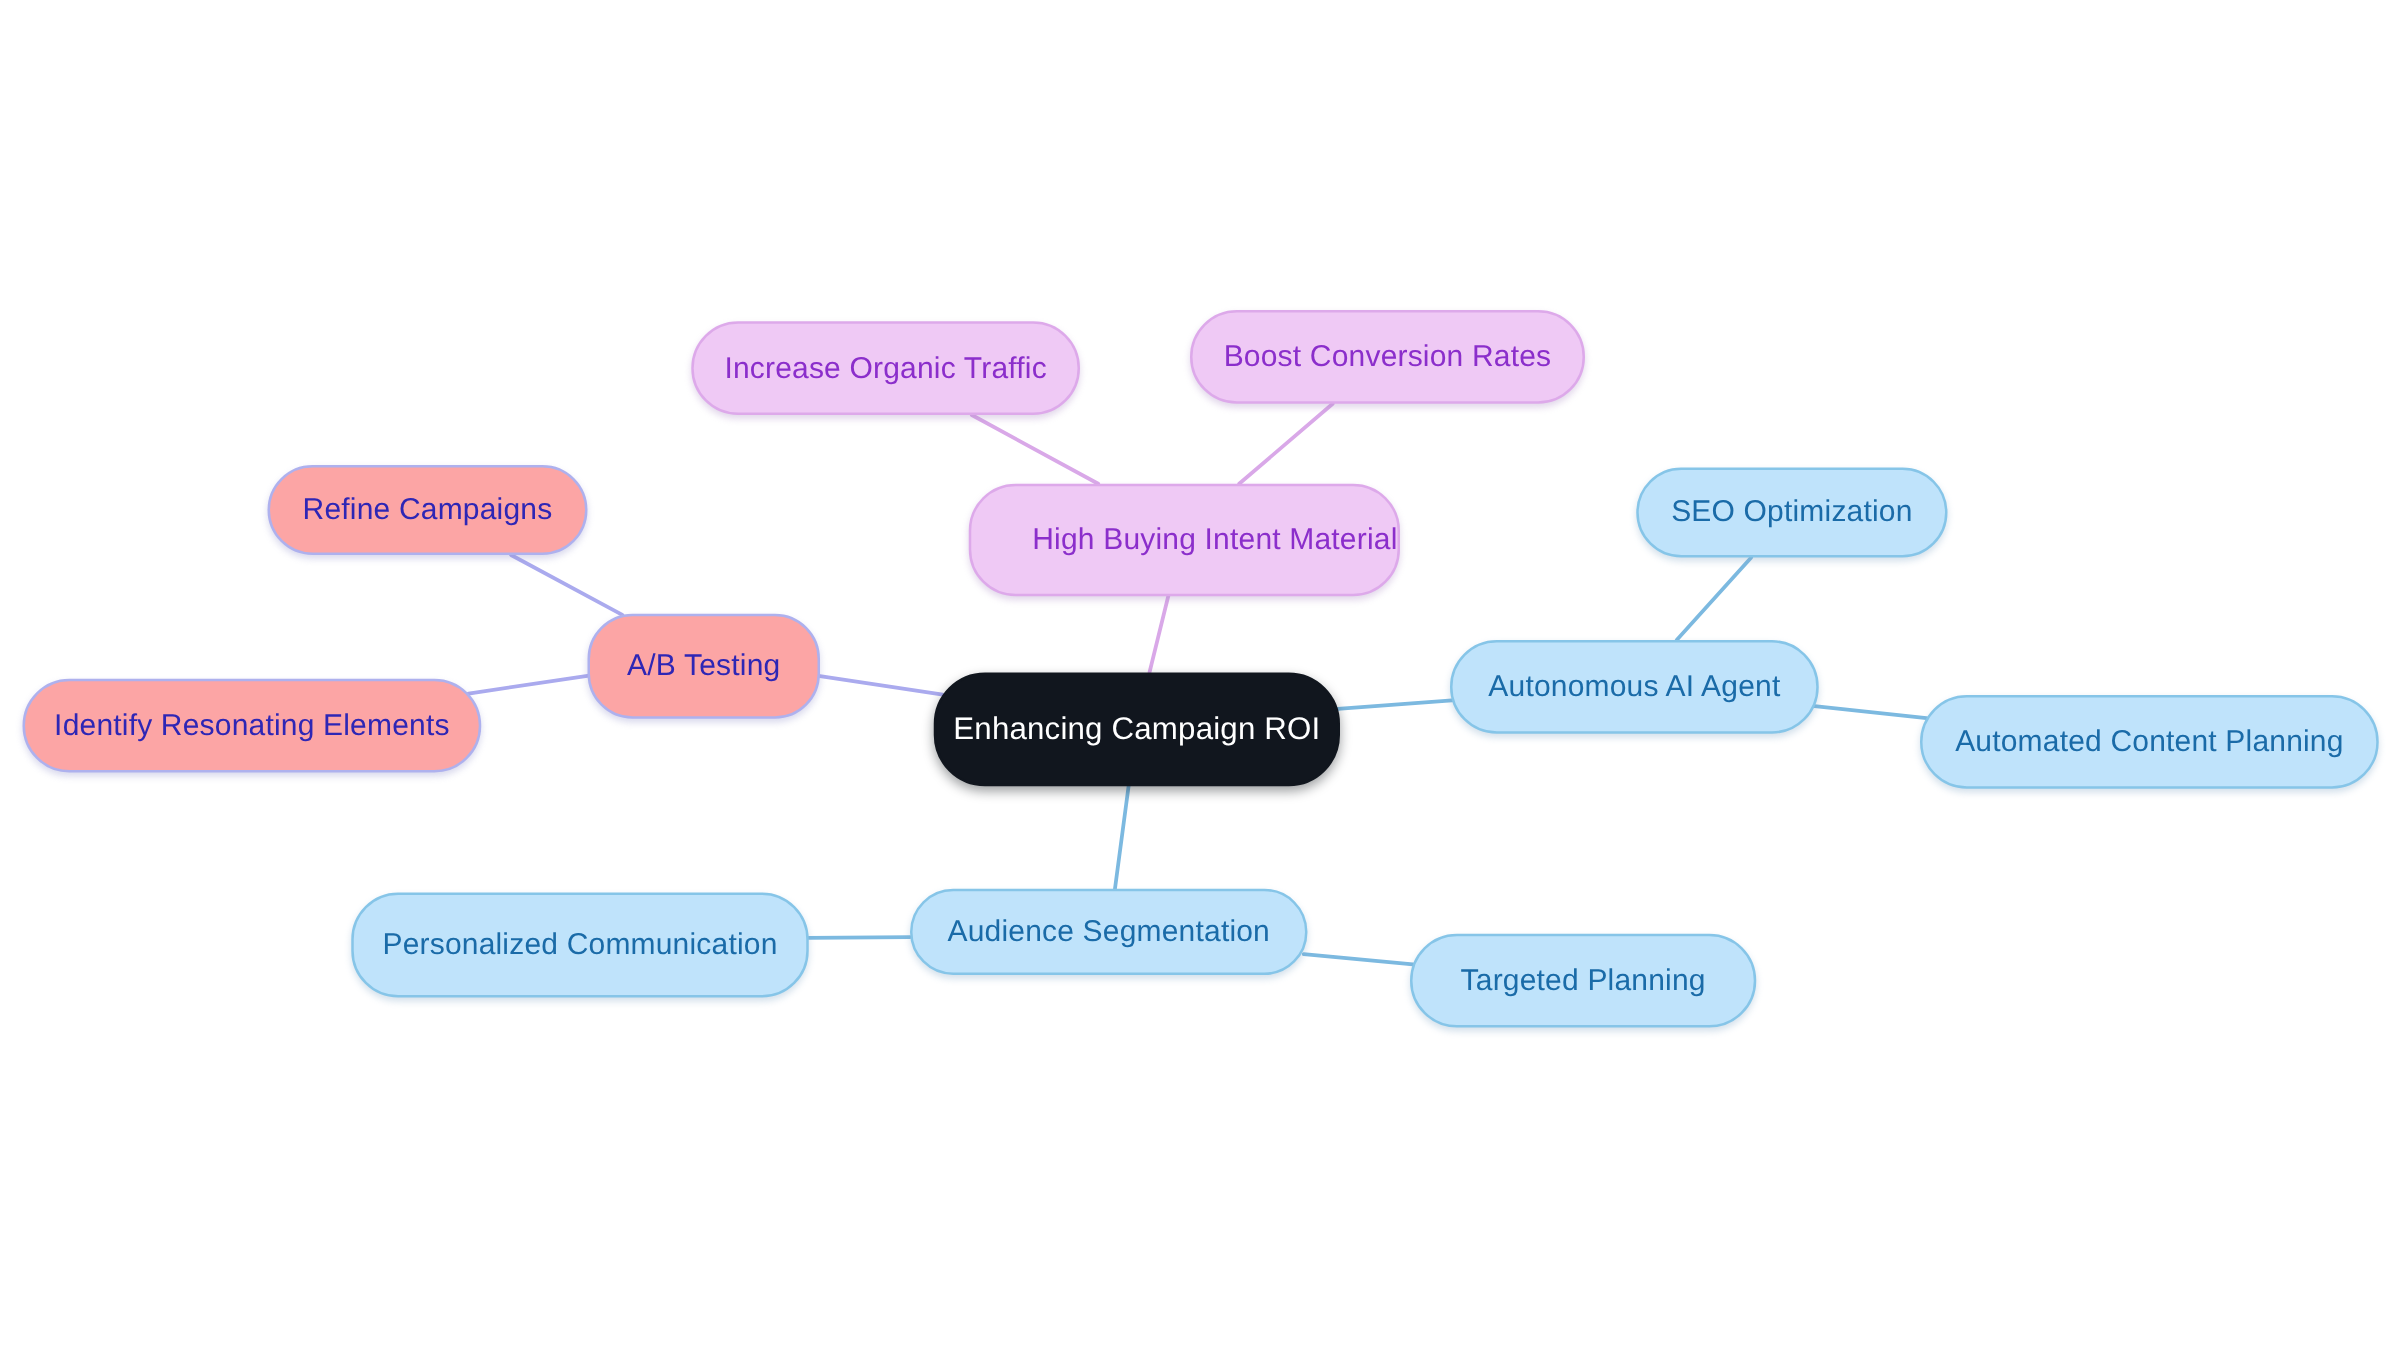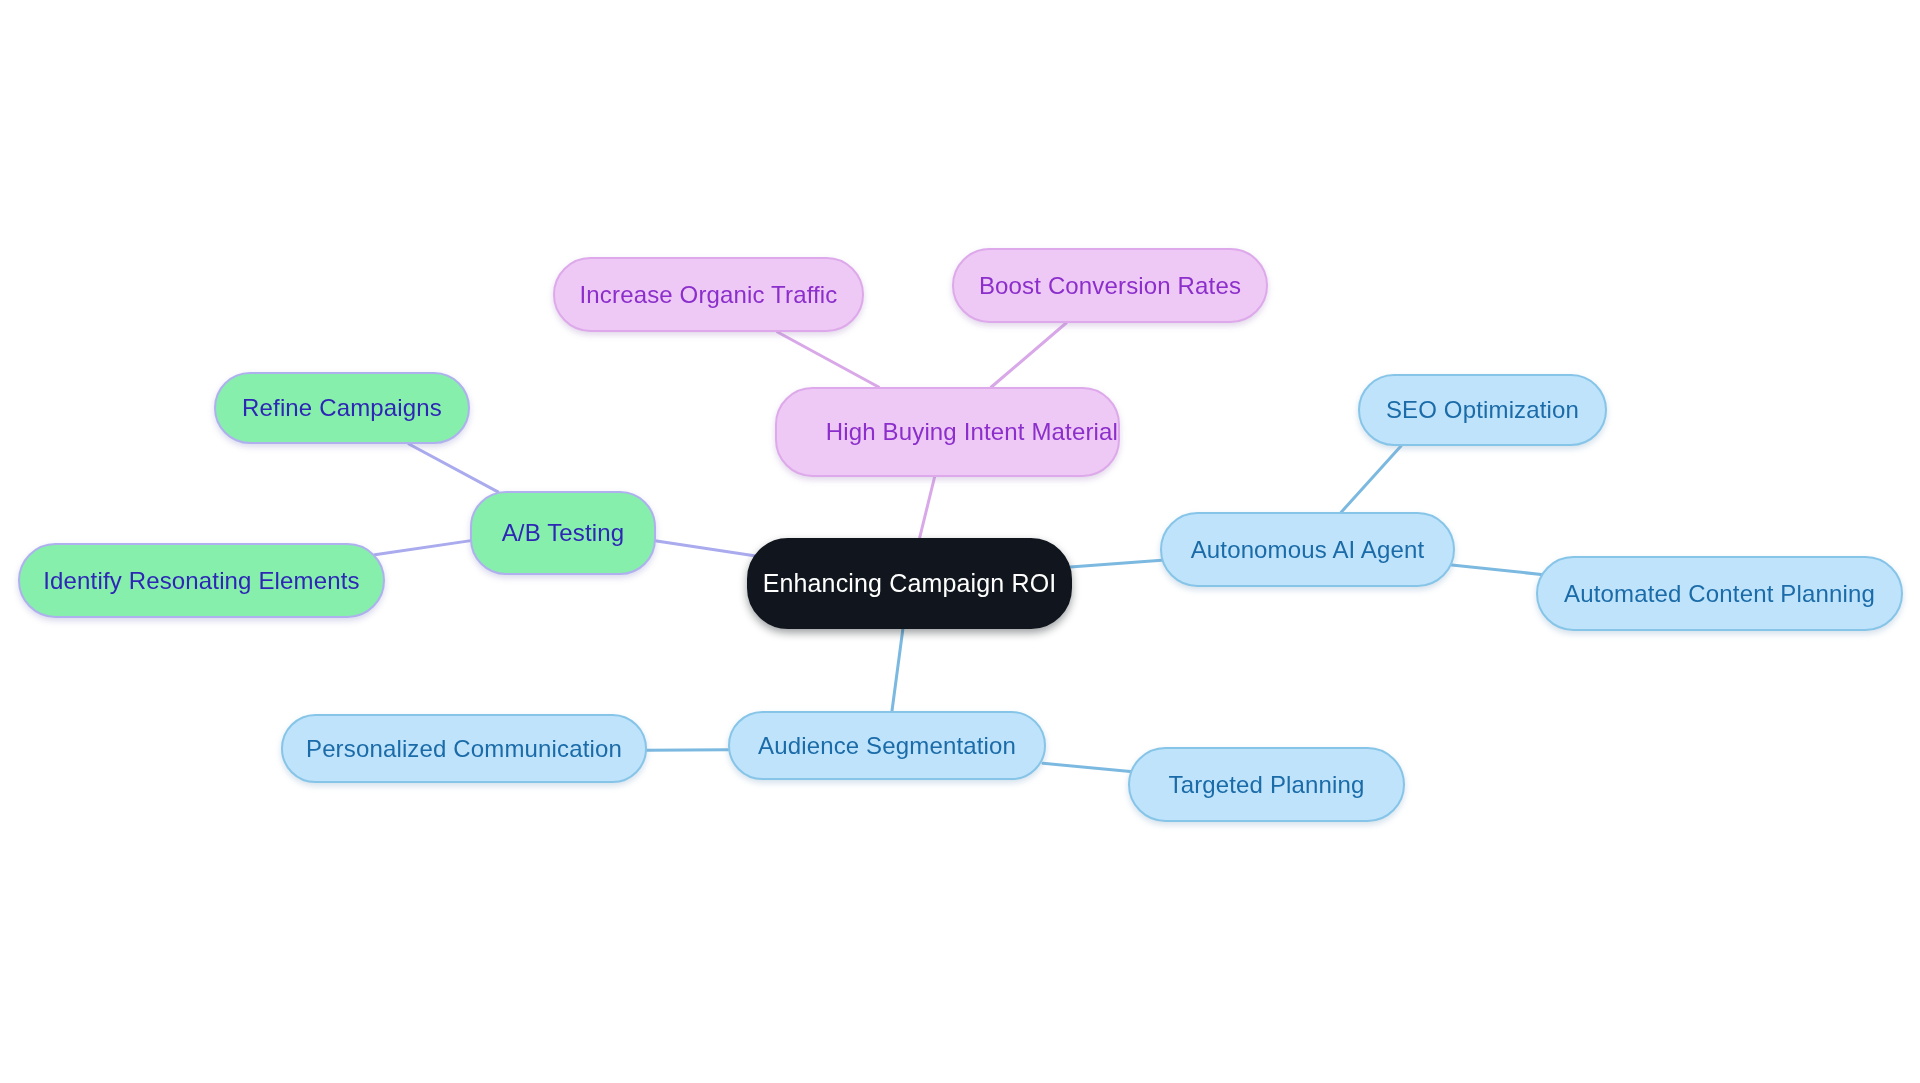--- a/index.html
+++ b/index.html
@@ -63,21 +63,21 @@
   
   .n-purple {
     background: #efc9f5;
     border-color: #dda9ea;
     color: #8b2ecb;
     font-size: 24px;
     box-shadow: 0 3px 6px rgba(165, 130, 190, 0.33);
   }
   
   .n-lav {
-    background: #86efac;
+    background: #fca5a5;
     border-color: #aeb1ee;
     color: #2e26b5;
     font-size: 24px;
     box-shadow: 0 3px 6px rgba(140, 140, 200, 0.33);
   }
 </style>
 </head>
 <body>
 
 <div id="canvas">
@@ -95,30 +95,30 @@
       <line x1="497.87003331631297" y1="491.9300179395531" x2="408.85714285712976" y2="443.99999999999295" stroke="#aaaaee" stroke-width="3" stroke-linecap="round"></line>
       <line x1="472.57950873367554" y1="540.3817324557355" x2="374.8509091706983" y2="554.8450245072411" stroke="#aaaaee" stroke-width="3" stroke-linecap="round"></line>
     </svg>
   <div id="nodes">
       <div class="node n-root" id="node-root" style="left: 747px; top: 538px; width: 325px; height: 91px; border-radius: 41px;">
         <span class="node-label">Enhancing Campaign ROI</span>
       </div>
       <div class="node n-blue" id="node-autonomous-ai-agent" style="left: 1160px; top: 512px; width: 295px; height: 75px; border-radius: 37.5px;">
         <span class="node-label">Autonomous AI Agent</span>
       </div>
-      <div class="node n-blue" id="node-seo-optimization" style="left: 1358px; top: 374px; width: 249px; height: 72px; border-radius: 36px;">
+      <div class="node n-blue" id="node-seo-optimization" style="left: 1309px; top: 374px; width: 249px; height: 72px; border-radius: 36px;">
         <span class="node-label">SEO Optimization</span>
       </div>
       <div class="node n-blue" id="node-automated-content-planning" style="left: 1536px; top: 556px; width: 367px; height: 75px; border-radius: 37.5px;">
         <span class="node-label">Automated Content Planning</span>
       </div>
       <div class="node n-blue" id="node-audience-segmentation" style="left: 728px; top: 711px; width: 318px; height: 69px; border-radius: 37.5px;">
         <span class="node-label">Audience Segmentation</span>
       </div>
-      <div class="node n-blue" id="node-personalized-communication" style="left: 281px; top: 714px; width: 366px; height: 69px; border-radius: 37.5px;">
+      <div class="node n-blue" id="node-personalized-communication" style="left: 281px; top: 714px; width: 366px; height: 84px; border-radius: 37.5px;">
         <span class="node-label">Personalized Communication</span>
       </div>
       <div class="node n-blue" id="node-targeted-messaging" style="left: 1128px; top: 747px; width: 277px; height: 75px; border-radius: 37.5px;">
         <span class="node-label">Targeted Planning</span>
       </div>
       <div class="node n-purple" id="node-high-buying-intent-material" style="left: 775px; top: 387px; width: 345px; height: 90px; border-radius: 37.5px; justify-content: flex-end;">
         <span class="node-label">High Buying Intent Material</span>
       </div>
       <div class="node n-purple" id="node-increase-organic-traffic" style="left: 553px; top: 257px; width: 311px; height: 75px; border-radius: 37.5px;">
         <span class="node-label">Increase Organic Traffic</span>

